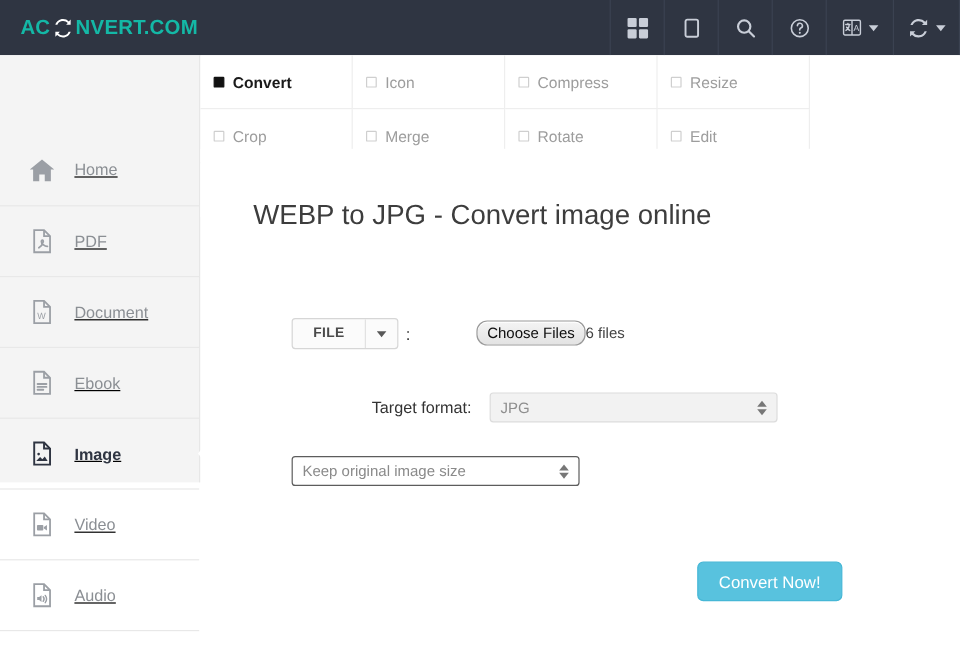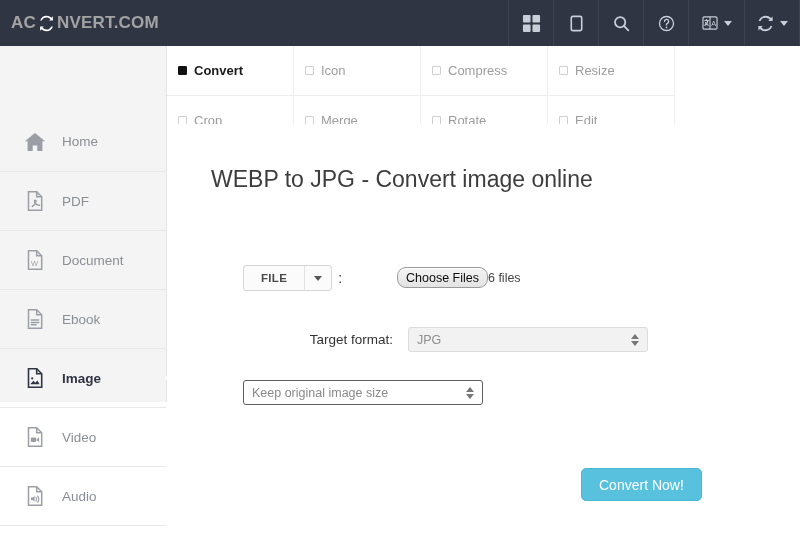--- a/index.html
+++ b/index.html
@@ -16,22 +16,22 @@
 
   
   .header {
     position: absolute; top: 0; left: 0;
     width: 800px; height: 46px;
     background: #2f3542;
     display: flex; align-items: stretch;
   }
   .brand {
     display: flex; align-items: center;
-    padding-left: 11px;
-    color: #a3a3a3;
+    padding-left: 17px;
+    color: #14b8a6;
     font-size: 17px;
     font-weight: bold;
     letter-spacing: .2px;
     white-space: nowrap;
   }
   .brand .brand-sync { display: inline-flex; align-items: center; margin: 0 2px; }
   .header-spacer { flex: 1 1 auto; }
   .header-actions { display: flex; align-items: stretch; }
   .hicon {
     width: 45px;
@@ -51,20 +51,21 @@
     border-top: 5px solid #c9ced8;
   }
 
   
   .sidebar {
     position: absolute; top: 46px; left: 0;
     width: 167px; height: 356px;
     background: #f4f4f4;
     border-right: 1px solid #e4e4e4;
     padding-top: 66px;
+    text-decoration: underline;
   }
   .side-item {
     position: relative;
     height: 59px;
     display: flex; align-items: center;
     padding-left: 22px;
     color: #8b8f94;
     font-size: 13.5px;
   }
   .side-item + .side-item { border-top: 1px solid #e8e8e8; }
@@ -92,21 +93,21 @@
   }
 
   
   .tabs {
     position: absolute; top: 46px; left: 167px;
     width: 633px;
     display: flex; flex-wrap: wrap;
     background: #ffffff;
   }
   .tab {
-    width: 127px; height: 50px;
+    width: 127px; height: 45px;
     display: flex; align-items: center;
     padding-left: 11px;
     border-right: 1px solid #eeeeee;
     border-bottom: 1px solid #eeeeee;
     font-size: 13px;
     color: #9d9d9d;
     white-space: nowrap;
     text-align: right;
   }
   .tab .tbox {

